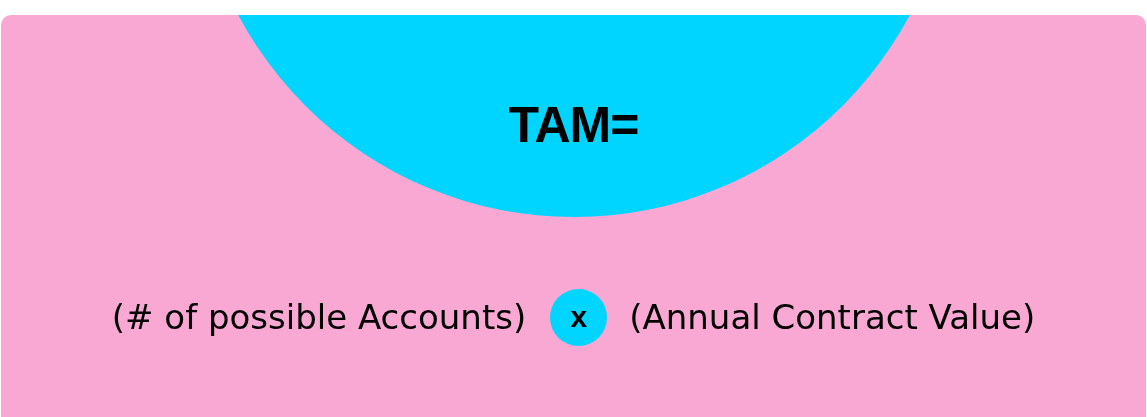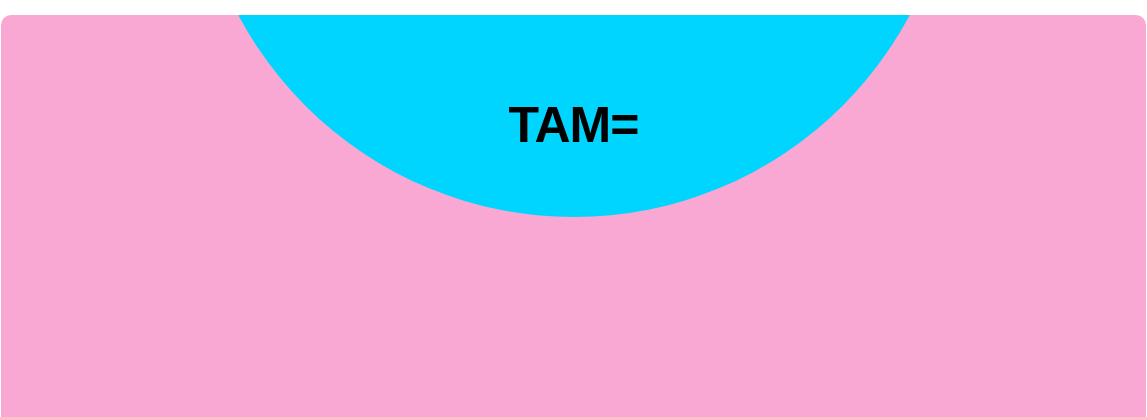--- a/index.html
+++ b/index.html
@@ -79,13 +79,20 @@
     }
   </style>
 </head>
 <body>
 
 <div class="card">
   <div class="circle"></div>
 
   <div class="title">TAM=</div>
 
+  <div class="formula">
+    <span class="term">(# of possible Accounts)</span>
+    <span class="op">
+      <span>x</span>
+    </span>
+    <span class="term">(Annual Contract Value)</span>
+  </div>
 </div>
 
 </body></html>

